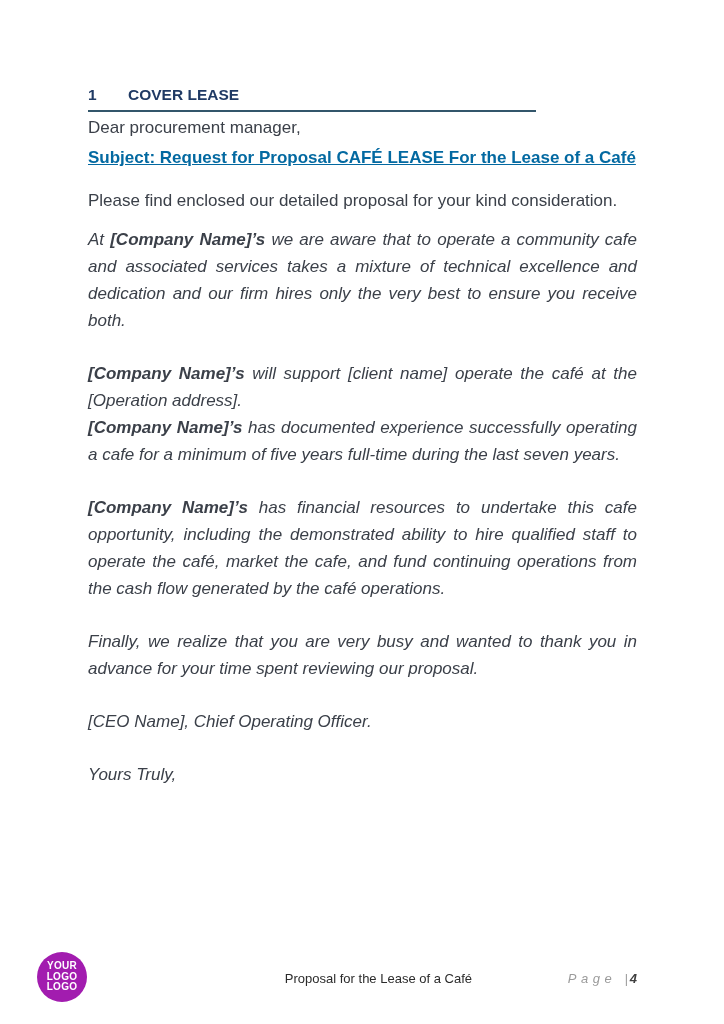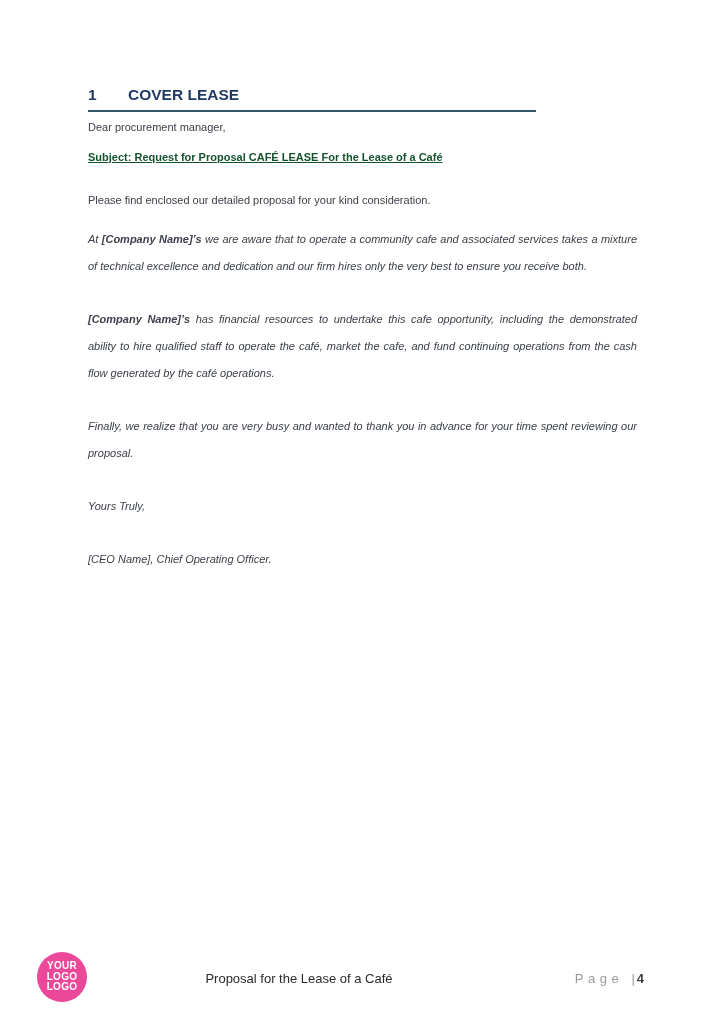--- a/index.html
+++ b/index.html
@@ -6,43 +6,43 @@
   .page{
     position:relative;width:724px;height:1024px;margin:0 auto;background:#ffffff;
     font-family:"Liberation Sans", sans-serif;color:#3b4049;overflow:hidden;
   }
   .content{position:absolute;left:88px;top:85px;width:549px;}
   .heading{
     display:flex;align-items:flex-end;color:#203a64;font-weight:700;font-size:15.5px;
     line-height:20px;border-bottom:2px solid #33566b;padding-bottom:5px;width:448px;
   }
   .heading .num{width:40px;flex:0 0 40px;}
-  p{font-size:11px;line-height:27px;margin:0;}
+  p{font-size:17px;line-height:27px;margin:0;}
   .salutation{margin-top:2px;}
-  .subject{margin-top:3px;font-weight:700;text-decoration:underline;color:#14532d;}
+  .subject{margin-top:3px;font-weight:700;text-decoration:underline;color:#0369a1;}
   .intro{margin-top:16px;}
   .body-par{text-align:justify;font-style:italic;}
   .gap-sm{margin-top:12px;}
   .gap-lg{margin-top:26px;}
   .gap-0{margin-top:0;}
   .b{font-weight:700;}
   
   .logo{
     position:absolute;left:37px;top:952px;width:50px;height:50px;border-radius:50%;
-    background:#ec4899;color:#ffffff;display:flex;flex-direction:column;
+    background:#a21caf;color:#ffffff;display:flex;flex-direction:column;
     align-items:center;justify-content:center;font-weight:700;font-size:10px;
     line-height:10.5px;letter-spacing:.3px;text-align:center;
   }
   .footer-title{
-    position:absolute;left:88px;top:971px;width:384px;text-align:center;
-    font-size:13px;line-height:16px;color:#2b2b2b;padding-left:19px;
+    position:absolute;left:88px;top:971px;width:384px;text-align:right;
+    font-size:13px;line-height:16px;color:#2b2b2b;
   }
   .footer-page{
-    position:absolute;right:80px;top:971px;font-size:13px;line-height:16px;
-    color:#9b9b9b;white-space:nowrap;
+    position:absolute;right:87px;top:971px;font-size:13px;line-height:16px;
+    color:#9b9b9b;white-space:nowrap;font-style:italic;
   }
   .footer-page .lbl{letter-spacing:.35em;}
   .footer-page .sep{margin:0 2px 0 8px;color:#9b9b9b;}
   .footer-page .num{font-weight:700;color:#3f3f3f;letter-spacing:0;}
 </style>
 </head>
 <body>
 
 <div class="page">
 
@@ -54,24 +54,26 @@
     </div>
 
     <p class="salutation">Dear procurement manager,</p>
 
     <p class="subject">Subject: Request for Proposal CAFÉ LEASE For the Lease of a Café</p>
 
     <p class="intro">Please find enclosed our detailed proposal for your kind consideration.</p>
 
     <div id="paragraphs">
         <p class="body-par gap-sm"><span>At </span><span class="b">[Company Name]’s</span><span> we are aware that to operate a community cafe and associated services takes a mixture of technical excellence and dedication and our firm hires only the very best to ensure you receive both.</span></p>
+        <p class="body-par gap-lg"><span class="b">[Company Name]’s</span><span> will support [client name] operate the café at the [Operation address].</span></p>
+        <p class="body-par gap-0"><span class="b">[Company Name]’s</span><span> has documented experience successfully operating a cafe for a minimum of five years full-time during the last seven years.</span></p>
         <p class="body-par gap-lg"><span class="b">[Company Name]’s</span><span> has financial resources to undertake this cafe opportunity, including the demonstrated ability to hire qualified staff to operate the café, market the cafe, and fund continuing operations from the cash flow generated by the café operations.</span></p>
         <p class="body-par gap-lg"><span>Finally, we realize that you are very busy and wanted to thank you in advance for your time spent reviewing our proposal.</span></p>
+        <p class="body-par gap-lg no-just" style="text-align: left;"><span>[CEO Name], Chief Operating Officer.</span></p>
         <p class="body-par gap-lg no-just" style="text-align: left;"><span>Yours Truly,</span></p>
-        <p class="body-par gap-lg no-just" style="text-align: left;"><span>[CEO Name], Chief Operating Officer.</span></p>
       </div>
 
   </div>
 
   <div class="logo">
     <span>YOUR</span>
     <span>LOGO</span>
     <span>LOGO</span>
   </div>
 

